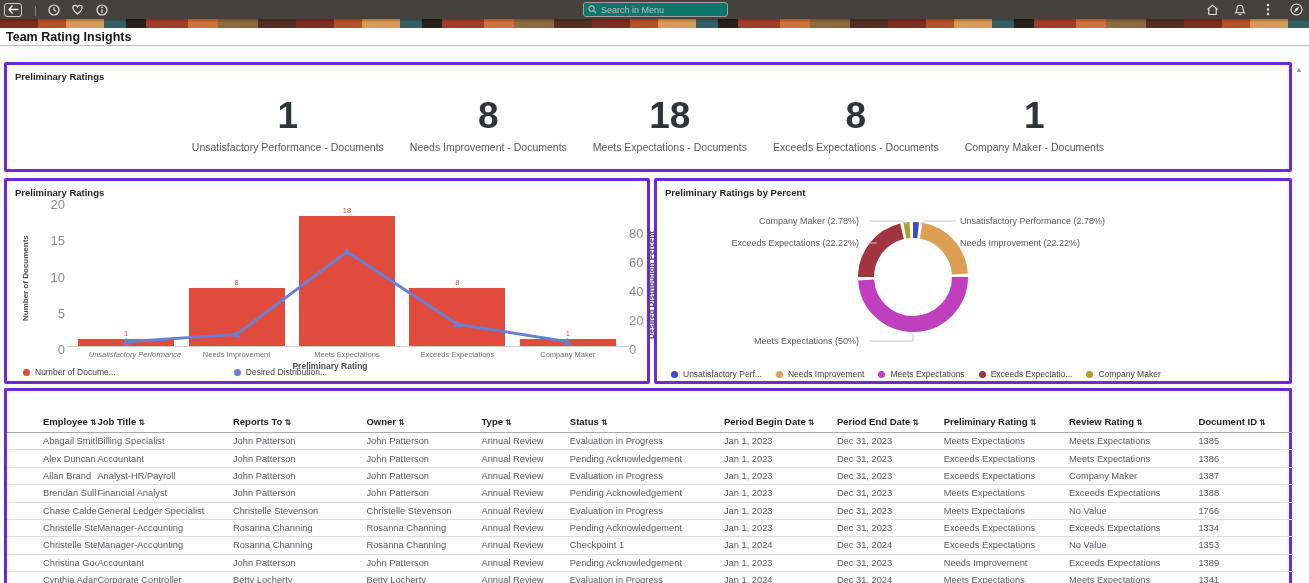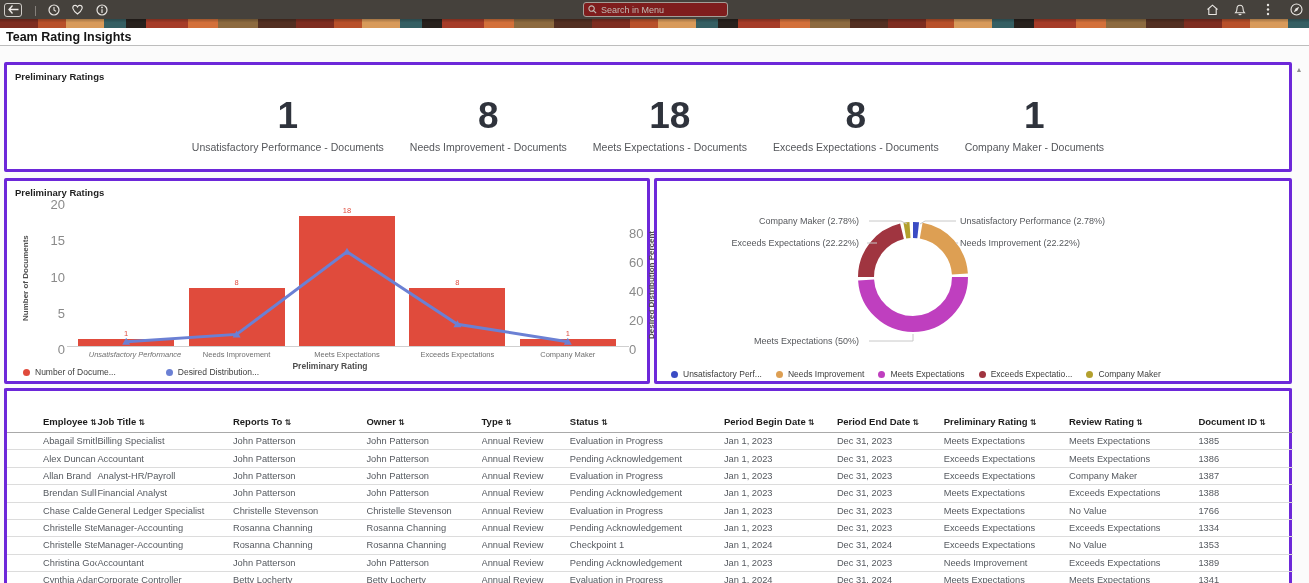--- a/index.html
+++ b/index.html
@@ -9,21 +9,21 @@
 
   
   .toolbar { position:absolute; left:0; top:0; width:1309px; height:19px;
              background:#45413c; display:flex; align-items:center; color:#e9e6e2; z-index:5; }
   .tb-left { display:flex; align-items:center; gap:10px; padding-left:4px; }
   .back-btn { width:18px; height:14px; border:1px solid #cfccc8; border-radius:3px;
               display:flex; align-items:center; justify-content:center; cursor:pointer; }
   .tb-sep { color:#8d8983; font-size:11px; margin-left:2px; }
   .tb-icon { width:14px; height:14px; display:flex; align-items:center; justify-content:center; cursor:pointer; }
   .tb-center { position:absolute; left:583px; top:2px; }
-  .search-box { width:145px; height:15px; background:#7f1d1d; border:1px solid #a49f98;
+  .search-box { width:145px; height:15px; background:#0f766e; border:1px solid #a49f98;
                 border-radius:3px; display:flex; align-items:center; padding:0 4px; gap:4px; }
   .search-box input { background:transparent; border:none; outline:none; color:#cfcbc5;
                       font-size:9px; width:110px; font-family:"Liberation Sans",sans-serif; }
   .search-box input::placeholder { color:#c0bcb5; }
   .tb-right { position:absolute; right:6px; top:0; height:19px; display:flex; align-items:center; gap:14px; }
 
   
   .banner { position:absolute; left:0; top:19px; width:1309px; height:9px;
     background:
       linear-gradient(180deg, rgba(0,0,0,.25) 0%, rgba(0,0,0,0) 40%),
@@ -228,34 +228,35 @@
           <polyline points="119.2,160.65 229.60000000000002,153.4 340,70.75 450.40000000000003,143.25 560.8000000000001,160.65" fill="none" stroke="#6b80d4" stroke-width="3"></polyline>
           <polygon points="119.2,156.65 115.2,163.65 123.2,163.65" fill="#6b80d4"></polygon>
           <polygon points="229.60000000000002,149.4 225.60000000000002,156.4 233.60000000000002,156.4" fill="#6b80d4"></polygon>
           <polygon points="340,66.75 336,73.75 344,73.75" fill="#6b80d4"></polygon>
           <polygon points="450.40000000000003,139.25 446.40000000000003,146.25 454.40000000000003,146.25" fill="#6b80d4"></polygon>
           <polygon points="560.8000000000001,156.65 556.8000000000001,163.65 564.8000000000001,163.65" fill="#6b80d4"></polygon>
         </svg>
         <div class="axis-title-x" style="top: 180px;">Preliminary Rating</div>
         <div class="axis-title-y" style="left: 14px; top: 140px;">Number of Documents</div>
         <div class="axis-title-y" style="left: 640px; top: 158px;">Desired Distribution Percent</div>
-        <div class="legend" style="left: 16px; top: 186px; gap: 50px;">
+        <div class="legend" style="left: 16px; top: 186px; gap: 118px;">
           <span class="item">
             <span class="dot" style="background: rgb(224, 75, 60);"></span>
             <span>Number of Docume...</span>
           </span>
           <span class="item">
             <span class="dot" style="background: rgb(107, 128, 212);"></span>
             <span>Desired Distribution...</span>
           </span>
         </div>
       </div>
   </div>
 
   <div id="donut-card" class="card">
+    <div class="card-title">Preliminary Ratings by Percent</div>
     <svg id="donut-svg" width="638" height="206">
         <circle cx="256" cy="96" r="47" fill="none" stroke="#3b4cc4" stroke-width="16" pathLength="100" stroke-dasharray="1.7799999999999998 100" transform="rotate(-90 256 96)"></circle>
         <circle cx="256" cy="96" r="47" fill="none" stroke="#dd9f53" stroke-width="16" pathLength="100" stroke-dasharray="21.22 100" transform="rotate(-79.992 256 96)"></circle>
         <circle cx="256" cy="96" r="47" fill="none" stroke="#bf3fbf" stroke-width="16" pathLength="100" stroke-dasharray="49 100" transform="rotate(0 256 96)"></circle>
         <circle cx="256" cy="96" r="47" fill="none" stroke="#a03540" stroke-width="16" pathLength="100" stroke-dasharray="21.22 100" transform="rotate(180 256 96)"></circle>
         <circle cx="256" cy="96" r="47" fill="none" stroke="#b3a02e" stroke-width="16" pathLength="100" stroke-dasharray="1.7799999999999998 100" transform="rotate(259.992 256 96)"></circle>
         <polyline points="212,40 244,40 250,43" fill="none" stroke="#c8c8c8" stroke-width="1"></polyline>
         <polyline points="299,40 268,40 263,43" fill="none" stroke="#c8c8c8" stroke-width="1"></polyline>
         <polyline points="210,62 220,62" fill="none" stroke="#c8c8c8" stroke-width="1"></polyline>
         <polyline points="299,62 301,62" fill="none" stroke="#c8c8c8" stroke-width="1"></polyline>

